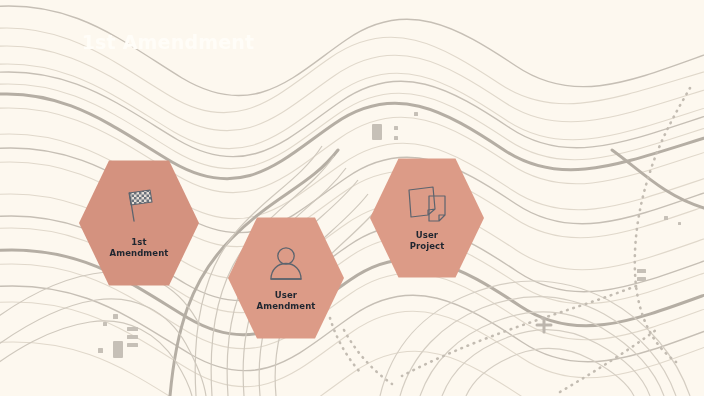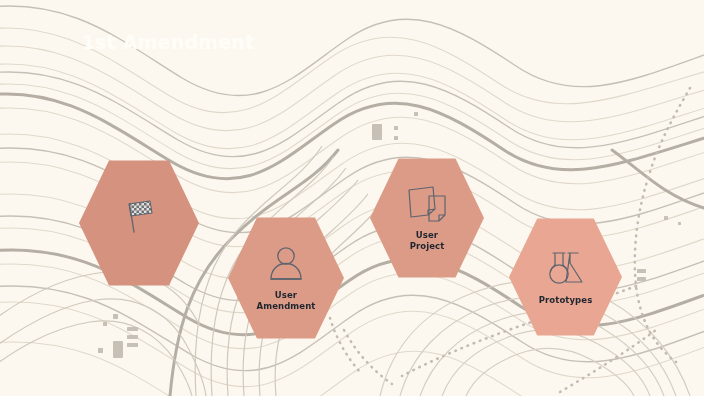--- a/index.html
+++ b/index.html
@@ -202,20 +202,24 @@
           <pattern id="checkers" width="5" height="5" patternUnits="userSpaceOnUse">
             <rect width="5" height="5" fill="#e6ded6"></rect>
             <rect width="2.5" height="2.5" fill="#6a727c"></rect>
             <rect x="2.5" y="2.5" width="2.5" height="2.5" fill="#6a727c"></rect>
           </pattern>
         </defs>
         <path d="M10,6 L31,3 L33,15 L12,18 Z" fill="url(#checkers)" stroke="#5c646e" stroke-width="1.1" stroke-linejoin="round"></path>
         <line x1="10.5" y1="6" x2="15" y2="34" stroke="#5c646e" stroke-width="1.3" stroke-linecap="round"></line>
       </svg>
     </span>
+    <span class="hex-label">
+      <span>1st</span><br>
+      <span>Amendment</span>
+    </span>
   </div>
 
   <div class="hex" id="hex-research">
     <span class="icon-wrap">
       <svg width="40" height="38" viewBox="0 0 40 38">
         <circle cx="20" cy="11" r="8.2" fill="none" stroke="#5c646e" stroke-width="1.3"></circle>
         <path d="M5,34 C5,24.5 11.7,18.5 20,18.5 C28.3,18.5 35,24.5 35,34 Z" fill="none" stroke="#5c646e" stroke-width="1.3" stroke-linejoin="round"></path>
         <line x1="5" y1="34" x2="35" y2="34" stroke="#5c646e" stroke-width="1.3" stroke-linecap="round"></line>
       </svg>
     </span>
@@ -231,29 +235,14 @@
         <path d="M24,12 L40,12 L40,31 L34,37 L24,37 Z M40,31 L34,31 L34,37" fill="none" stroke="#5c646e" stroke-width="1.2" stroke-linejoin="round"></path>
         <path d="M4,6 L28,3 L30,25 L23,31 L6,33 Z M30,25 L23,26 L23,31" fill="none" stroke="#5c646e" stroke-width="1.2" stroke-linejoin="round"></path>
       </svg>
     </span>
     <span class="hex-label">
       <span>User</span><br>
       <span>Project</span>
     </span>
   </div>
 
-  <div class="hex" id="hex-prototypes">
-    <span class="icon-wrap">
-      <svg width="44" height="38" viewBox="0 0 44 38">
-
-        <path d="M24,4 L34,4 M26,4 L26,14 L38,33 L22,33 Z" fill="none" stroke="#5c646e" stroke-width="1.2" stroke-linejoin="round" stroke-linecap="round"></path>
-
-        <path d="M9,4 L21,4 M11,4 L11,16 M19,4 L19,16" fill="none" stroke="#5c646e" stroke-width="1.2" stroke-linecap="round"></path>
-        <circle cx="15" cy="25" r="9.2" fill="none" stroke="#5c646e" stroke-width="1.2"></circle>
-        <path d="M11,16 C8.5,18 7,20.5 6.5,23 M19,16 C21.5,18 23,20.5 23.5,23" fill="none" stroke="#5c646e" stroke-width="1.2" stroke-linecap="round"></path>
-      </svg>
-    </span>
-    <span class="hex-label">
-      <span>Prototypes</span>
-    </span>
-  </div>
 
 </div>
 
 </body></html>

